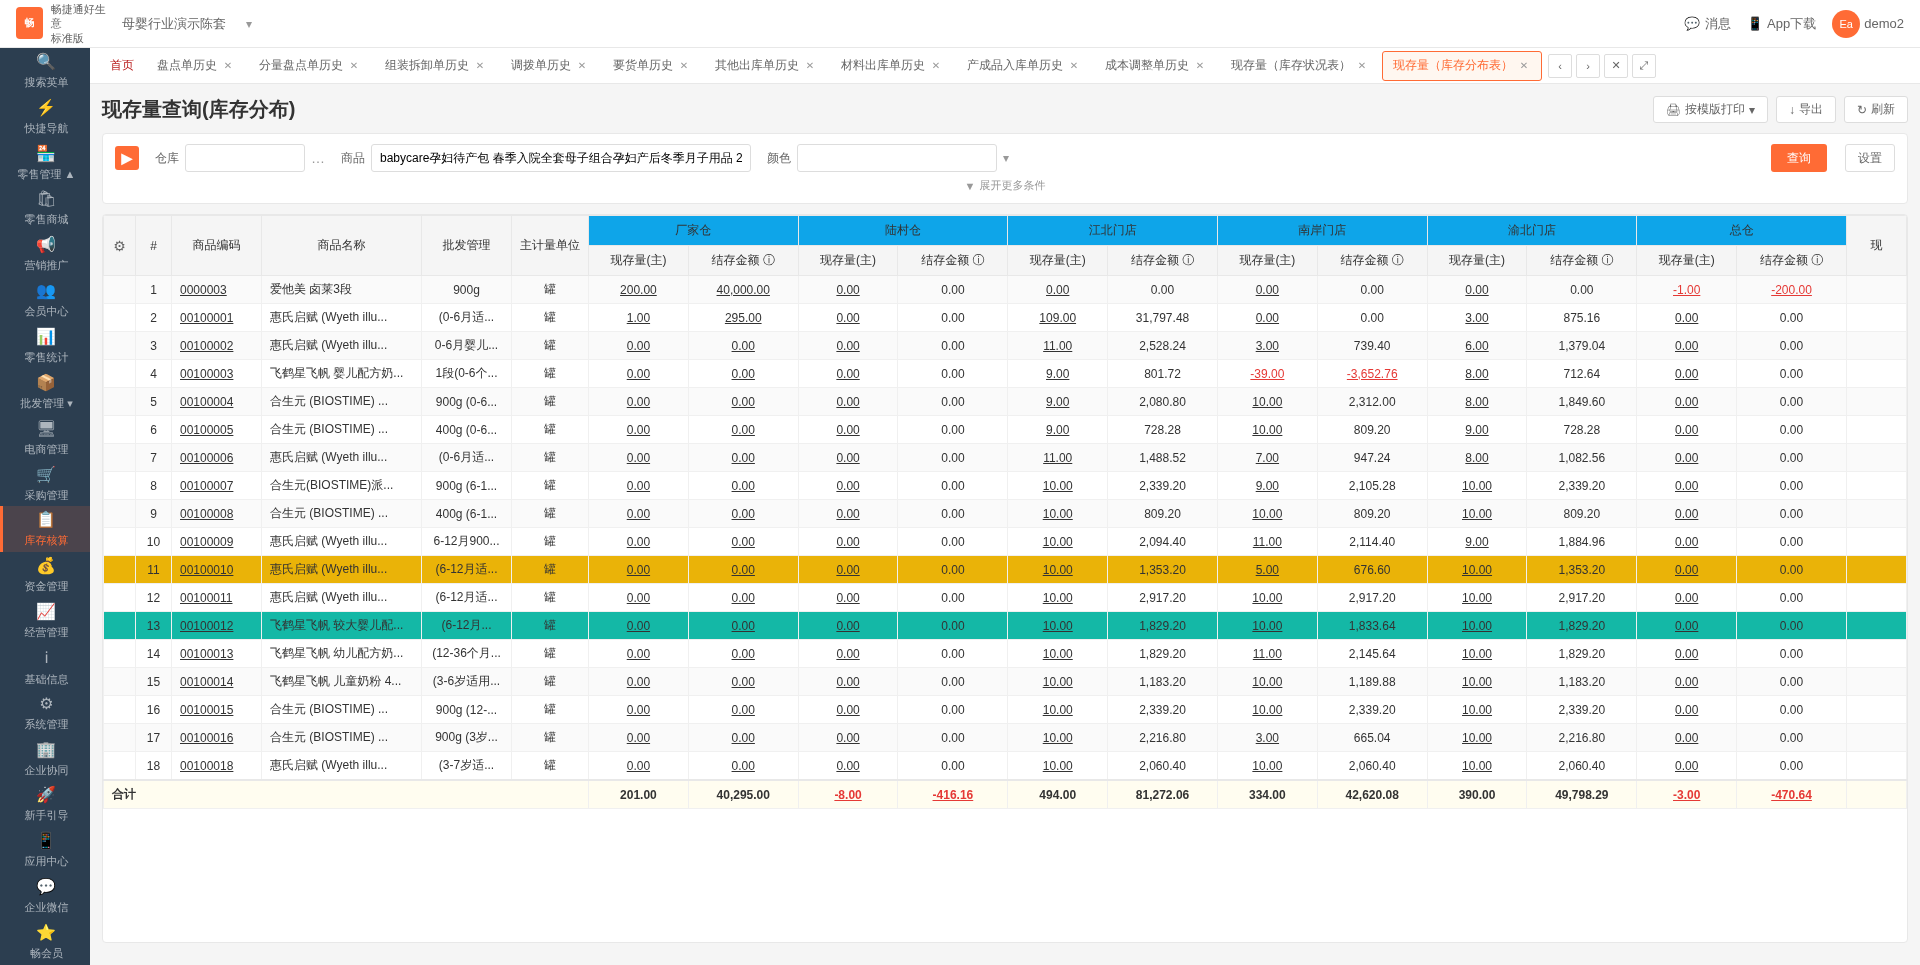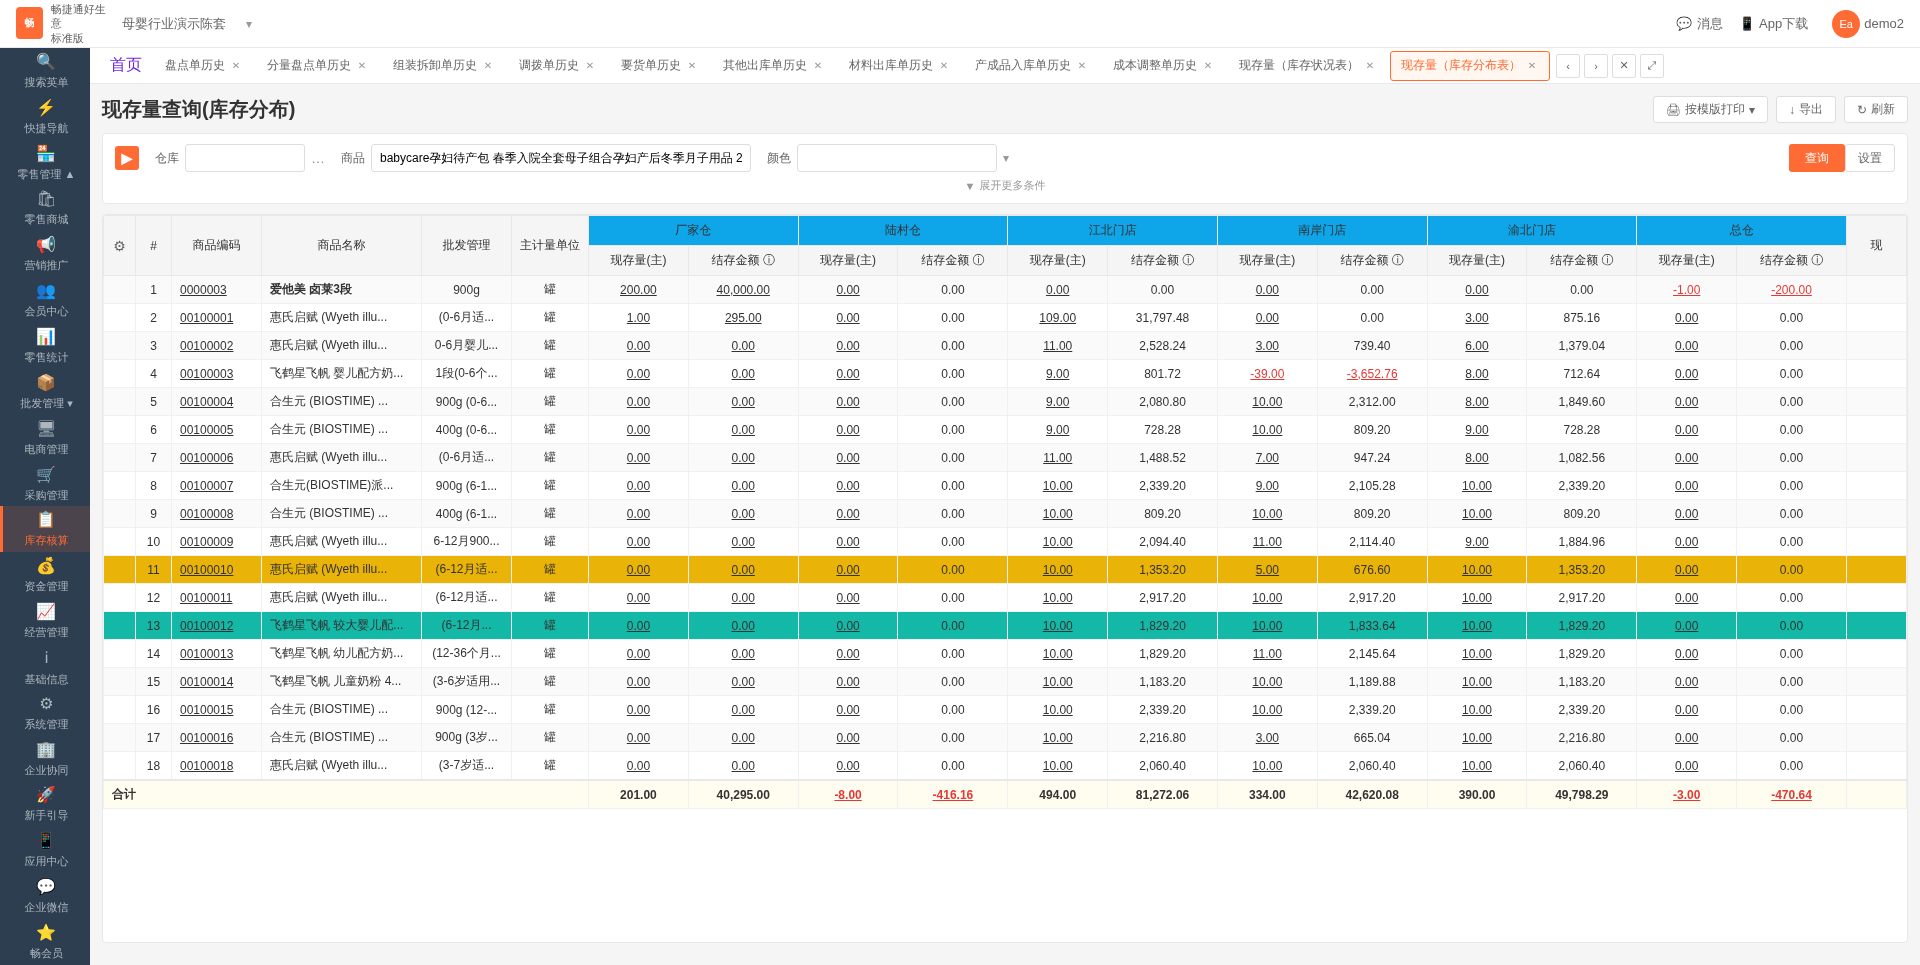--- a/index.html
+++ b/index.html
@@ -53,21 +53,20 @@
     .avatar {
       width: 28px;
       height: 28px;
       border-radius: 50%;
       background: #ff6b35;
       display: flex;
       align-items: center;
       justify-content: center;
       color: white;
       font-size: 11px;
-      margin-left: 8px;
     }
 
     
     .nav-tabs {
       height: 36px;
       background: #fff;
       display: flex;
       align-items: center;
       padding: 0 8px;
       border-bottom: 1px solid #e8e8e8;
@@ -247,21 +246,21 @@
     .search-input-color {
       width: 200px;
     }
     .search-ellipsis {
       color: #999;
       font-size: 14px;
     }
     .search-actions {
       margin-left: auto;
       display: flex;
-      gap: 0;
+      gap: 18px;
       align-items: flex-end;
     }
     .btn-primary {
       background: #ff6b35;
       color: white;
       border: none;
       border-radius: 3px;
       padding: 4px 16px;
       font-size: 12px;
       cursor: pointer;
@@ -345,22 +344,22 @@
     
     .table-scroll::-webkit-scrollbar { width: 6px; height: 6px; }
     .table-scroll::-webkit-scrollbar-track { background: #f1f1f1; }
     .table-scroll::-webkit-scrollbar-thumb { background: #ccc; border-radius: 3px; }
 
     .nav-home-tab {
       height: 30px;
       padding: 0 12px;
       display: flex;
       align-items: center;
-      font-size: 16px;
-      color: #6d28d9;
+      font-size: 12px;
+      color: #b91c1c;
       cursor: pointer;
       white-space: nowrap;
       flex-shrink: 0;
     }
   </style>
 </head>
 <body>
 
 <div class="top-bar">
   <div class="logo-area">
@@ -624,21 +623,21 @@
             <th>现存量(主)</th>
             <th>结存金额 ⓘ</th>
           </tr>
         </thead>
         <tbody id="table-body">
 
         <tr style="background: rgb(250, 250, 250);">
     <td></td>
     <td>1</td>
     <td class="td-left td-num">0000003</td>
-    <td class="td-left" style="max-width:160px; overflow:hidden; text-overflow:ellipsis;font-weight:bold;">爱他美 卤莱3段</td>
+    <td class="td-left" style="max-width:160px; overflow:hidden; text-overflow:ellipsis;">爱他美 卤莱3段</td>
     <td>900g</td>
     <td>罐</td>
     <td class="td-num">200.00</td>
     <td class="td-num">40,000.00</td>
     <td class="td-num">0.00</td>
     <td>0.00</td>
     <td class="td-num">0.00</td>
     <td>0.00</td>
     <td class="td-num">0.00</td>
     <td class="">0.00</td>

